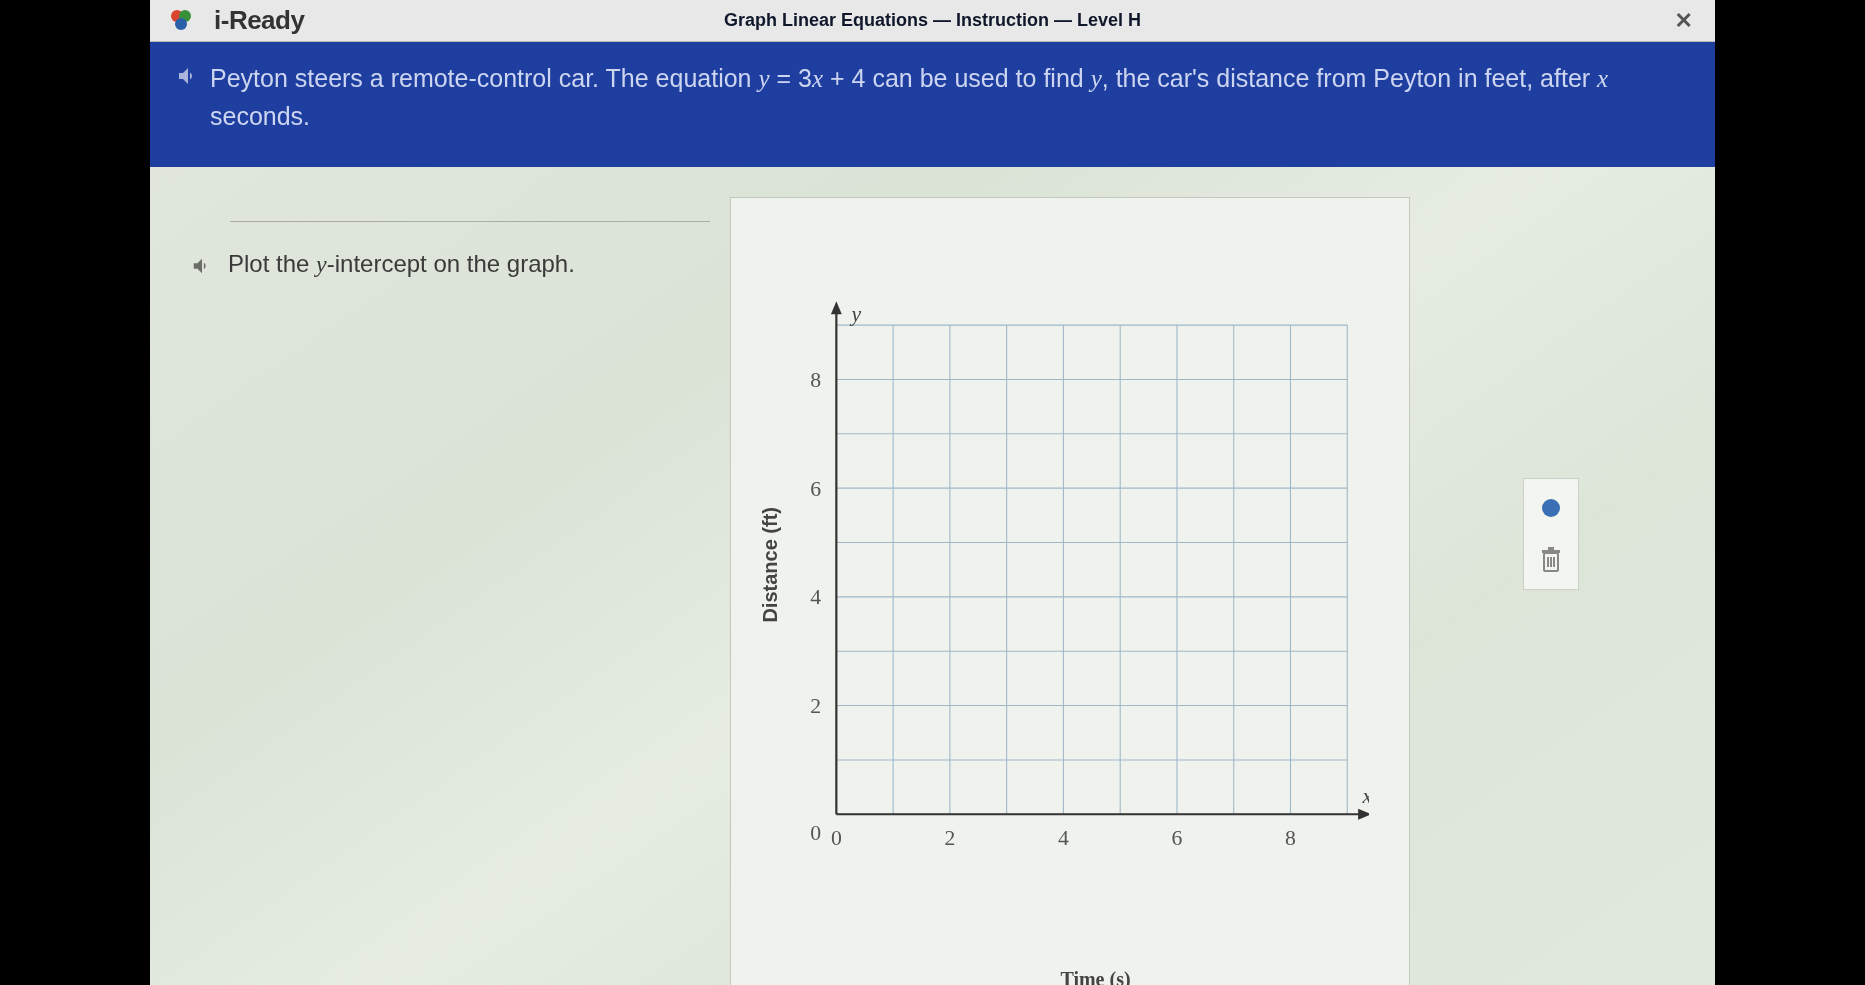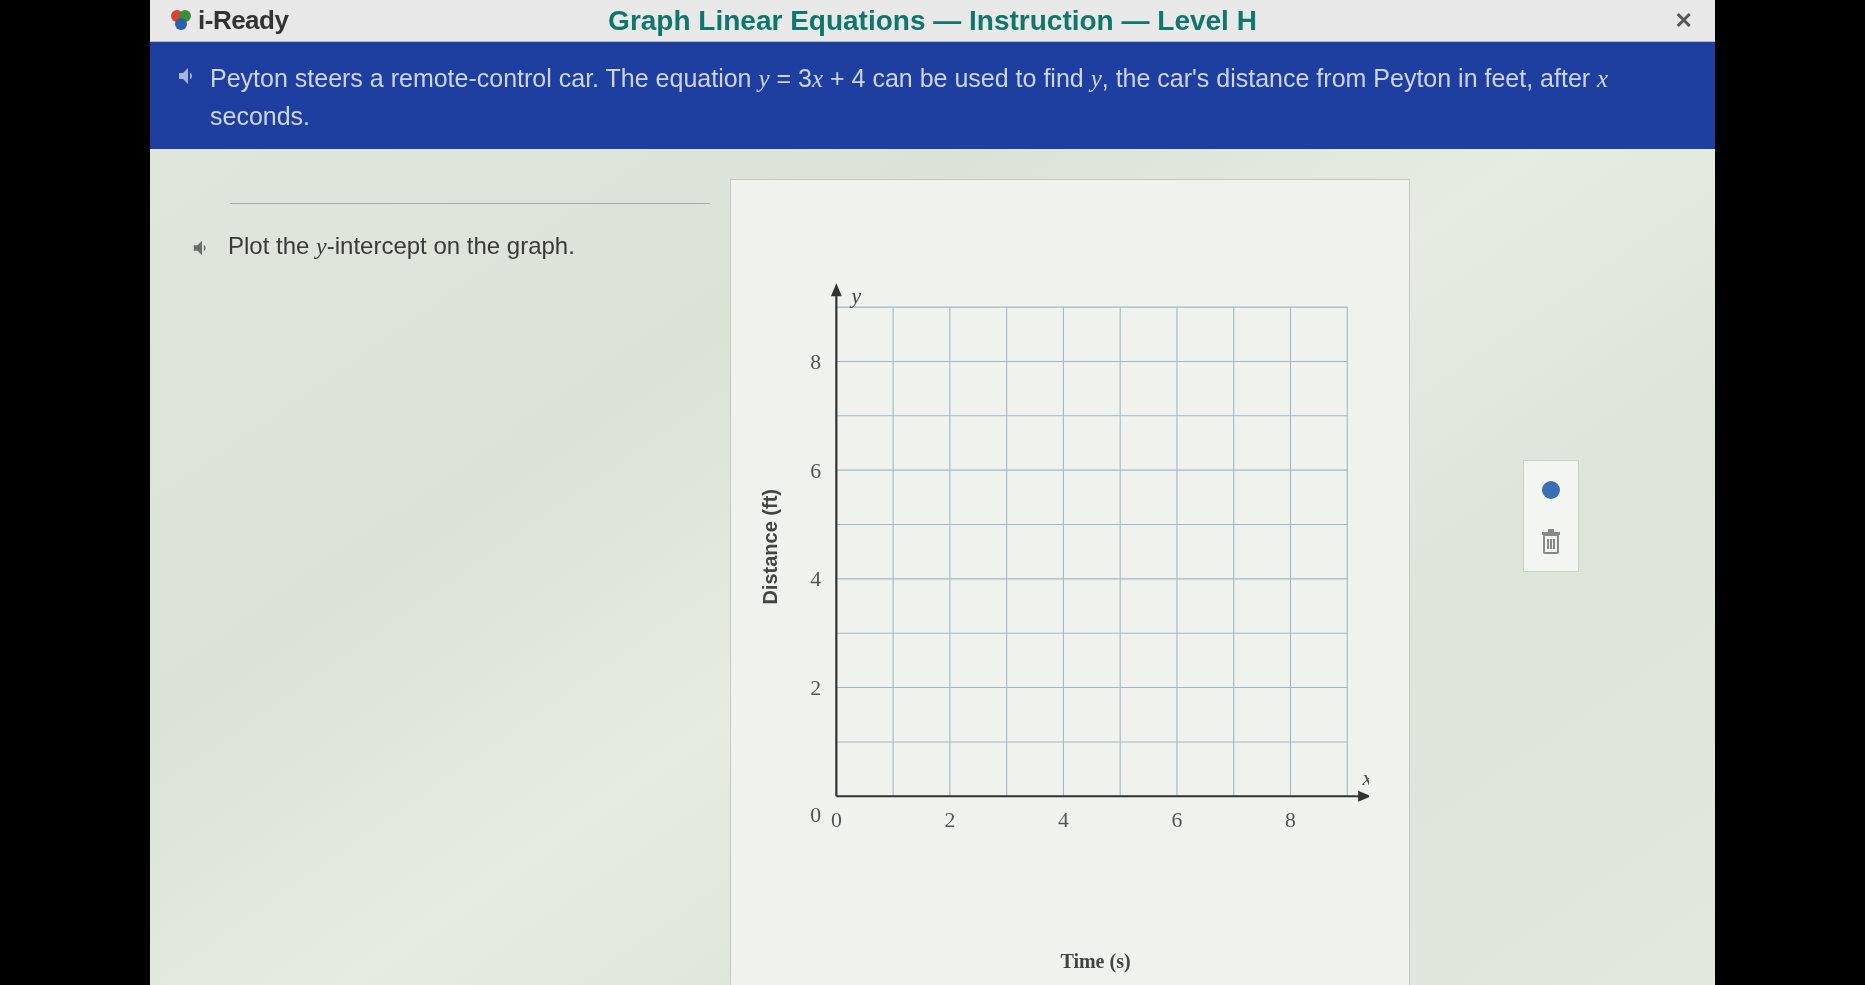--- a/index.html
+++ b/index.html
@@ -24,49 +24,49 @@
       background: #e8e8e8;
       border-bottom: 1px solid #bbb;
       display: flex;
       align-items: center;
       position: relative;
     }
     .logo {
       display: flex;
       align-items: center;
       margin-left: 18px;
-      gap: 0;
+      gap: 16px;
     }
     .logo-text {
       font-weight: bold;
       font-size: 26px;
       color: #333;
       margin-left: 4px;
       letter-spacing: -0.5px;
     }
     .header-title {
       position: absolute;
       left: 50%;
       transform: translateX(-50%);
       font-weight: bold;
-      color: #0f766e;
-      font-size: 28px;
+      color: #0f172a;
+      font-size: 18px;
     }
     .close-x {
       position: absolute;
       right: 22px;
       font-size: 22px;
       color: #555;
       cursor: pointer;
       font-weight: bold;
     }
     .prompt-bar {
       background: #1e3fa0;
       color: #cdd5f0;
-      padding: 18px 30px 14px 60px;
+      padding: 18px 30px 32px 60px;
       font-size: 25px;
       line-height: 1.5;
       position: relative;
       min-height: 90px;
     }
     .audio-icon {
       display: inline-flex;
       align-items: center;
       justify-content: center;
       width: 28px;

